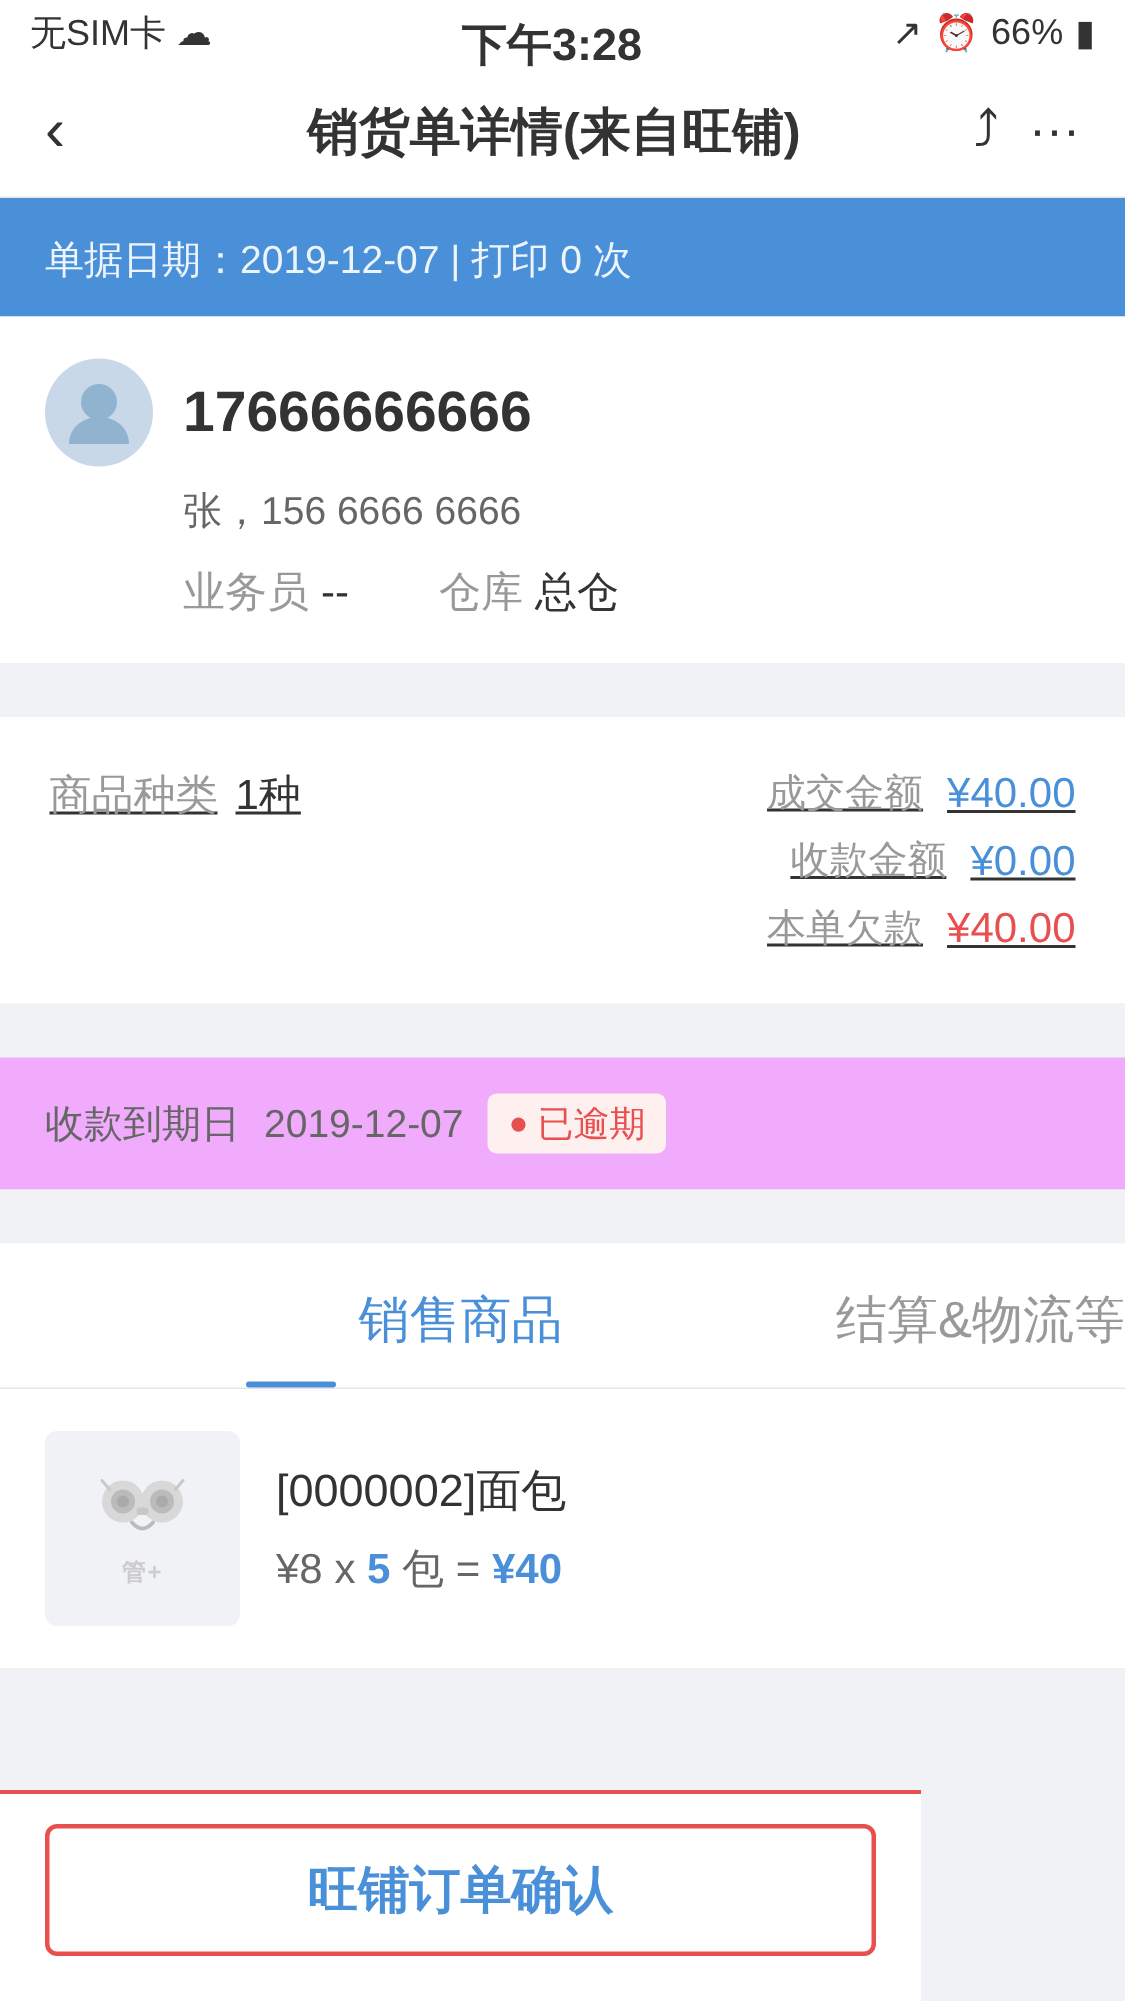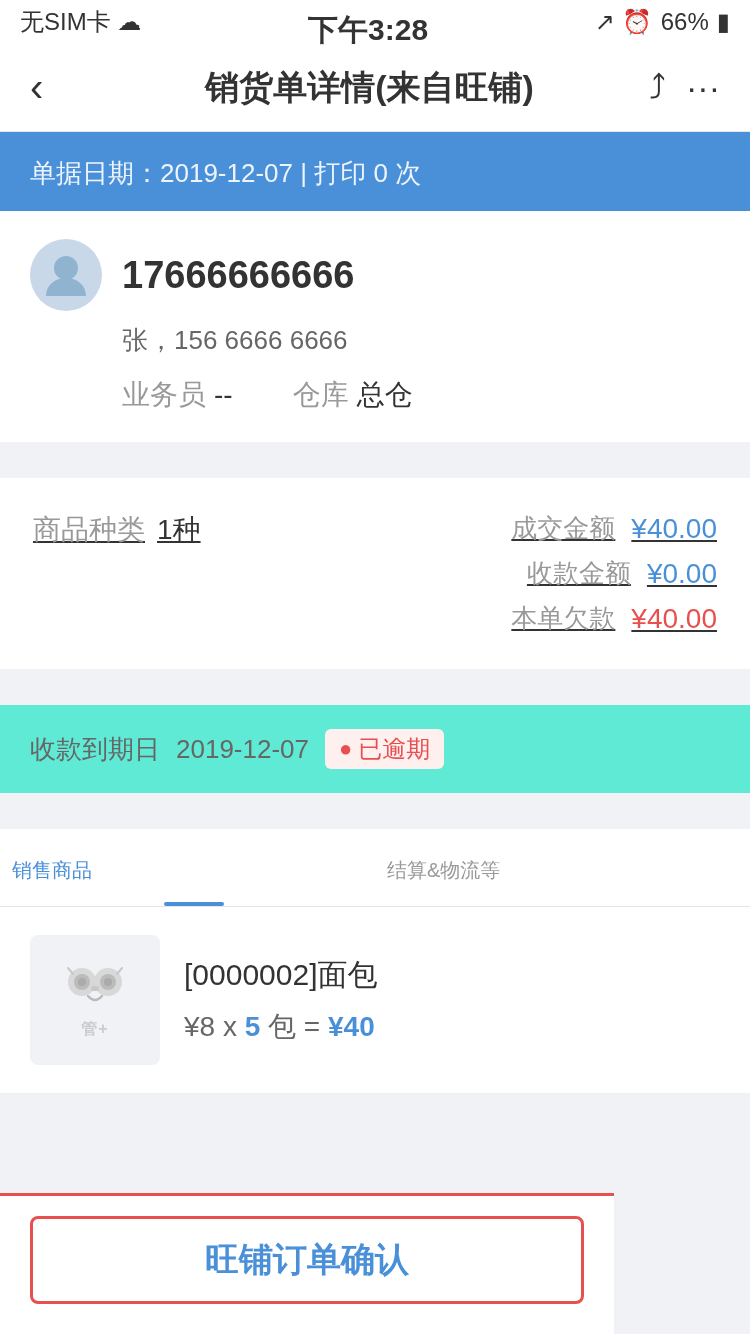--- a/index.html
+++ b/index.html
@@ -179,21 +179,21 @@
       gap: 16px;
       font-size: 26px;
       color: #666;
     }
     .summary-item-label { color: #999; }
     .amount-blue { color: #4a90d9; font-size: 28px; }
     .amount-red { color: #e85050; font-size: 28px; }
 
     
     .due-date-card {
-      background: #5eead4;
+      background: #f0abfc;
       margin-top: 18px;
       padding: 24px 30px;
       display: flex;
       align-items: center;
       gap: 16px;
       font-size: 26px;
       color: #666;
     }
     .overdue-badge {
       background: #fff0f0;
@@ -208,23 +208,23 @@
 
     
     .tabs-bar {
       background: #fff;
       margin-top: 18px;
       display: flex;
       border-bottom: 1px solid #e5e5e5;
     }
     .tab-item {
       flex: 1;
-      text-align: left;
+      text-align: right;
       padding: 28px 0 22px;
-      font-size: 20px;
+      font-size: 34px;
       color: #999;
       cursor: pointer;
       position: relative;
       margin-left: 12px;
     }
     .tab-item.active {
       color: #4a90d9;
     }
     .tab-item.active::after {
       content: '';

